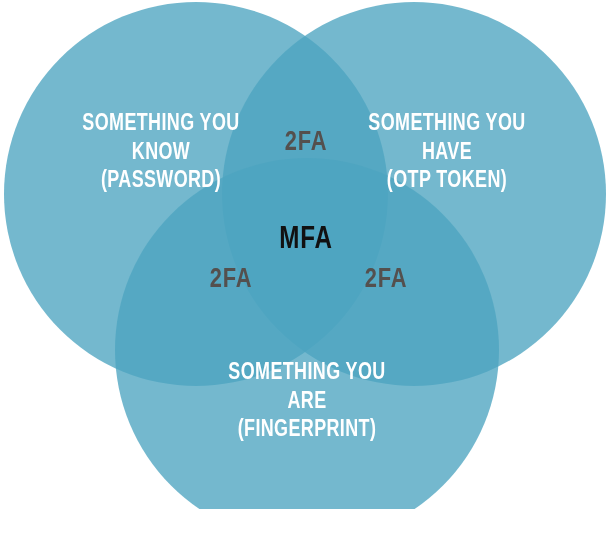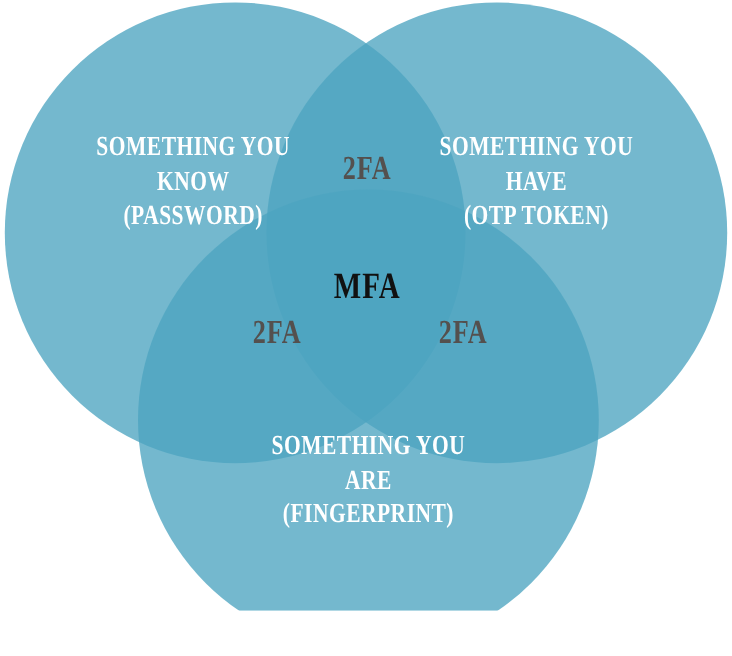--- a/index.html
+++ b/index.html
@@ -10,21 +10,21 @@
     --center-label-text: #111111;
   }
   * { margin: 0; padding: 0; box-sizing: border-box; }
   html, body { background: var(--background); }
   .stage {
     position: relative;
     width: 610px;
     height: 509px;
     background: var(--background);
     overflow: hidden;
-    font-family: Liberation Serif, serif;
+    font-family: Liberation Sans, sans-serif;
   }
   .circle {
     position: absolute;
     width: 384px;
     height: 384px;
     border-radius: 50%;
     background: var(--circle-fill);
   }
   .c-know { left: 4px;   top: 2px; }
   .c-have { left: 222px; top: 2px; }

